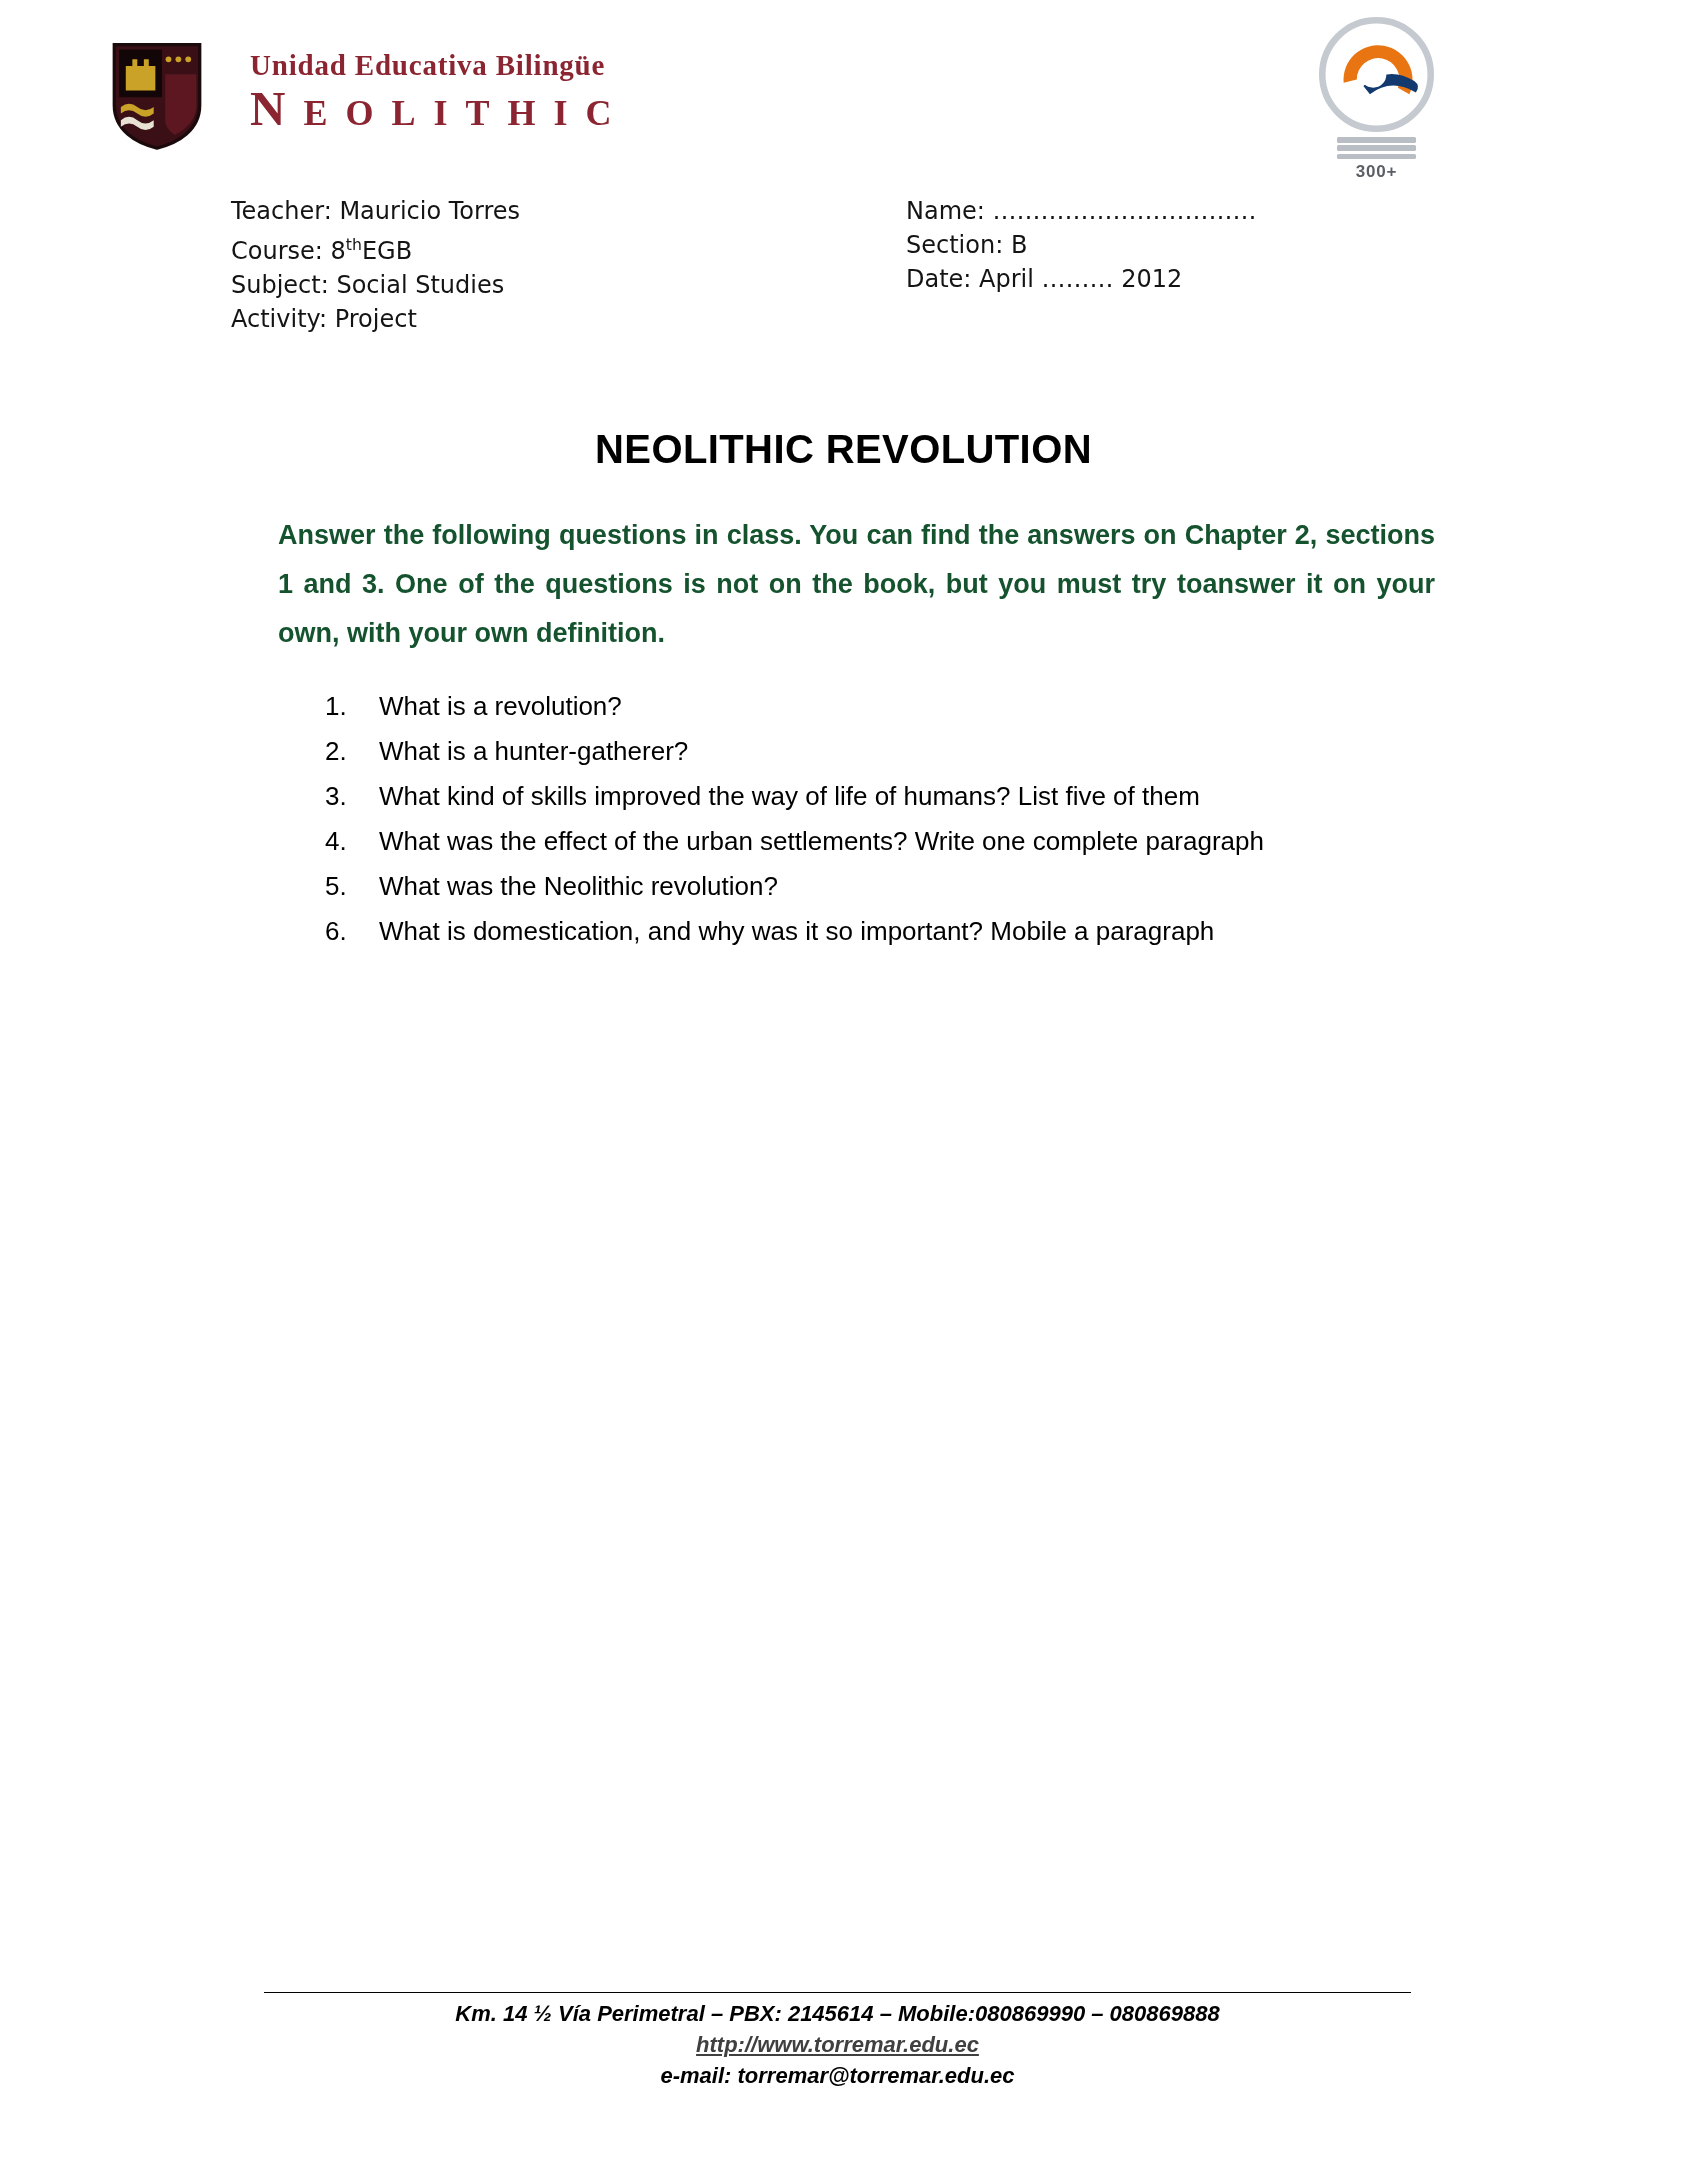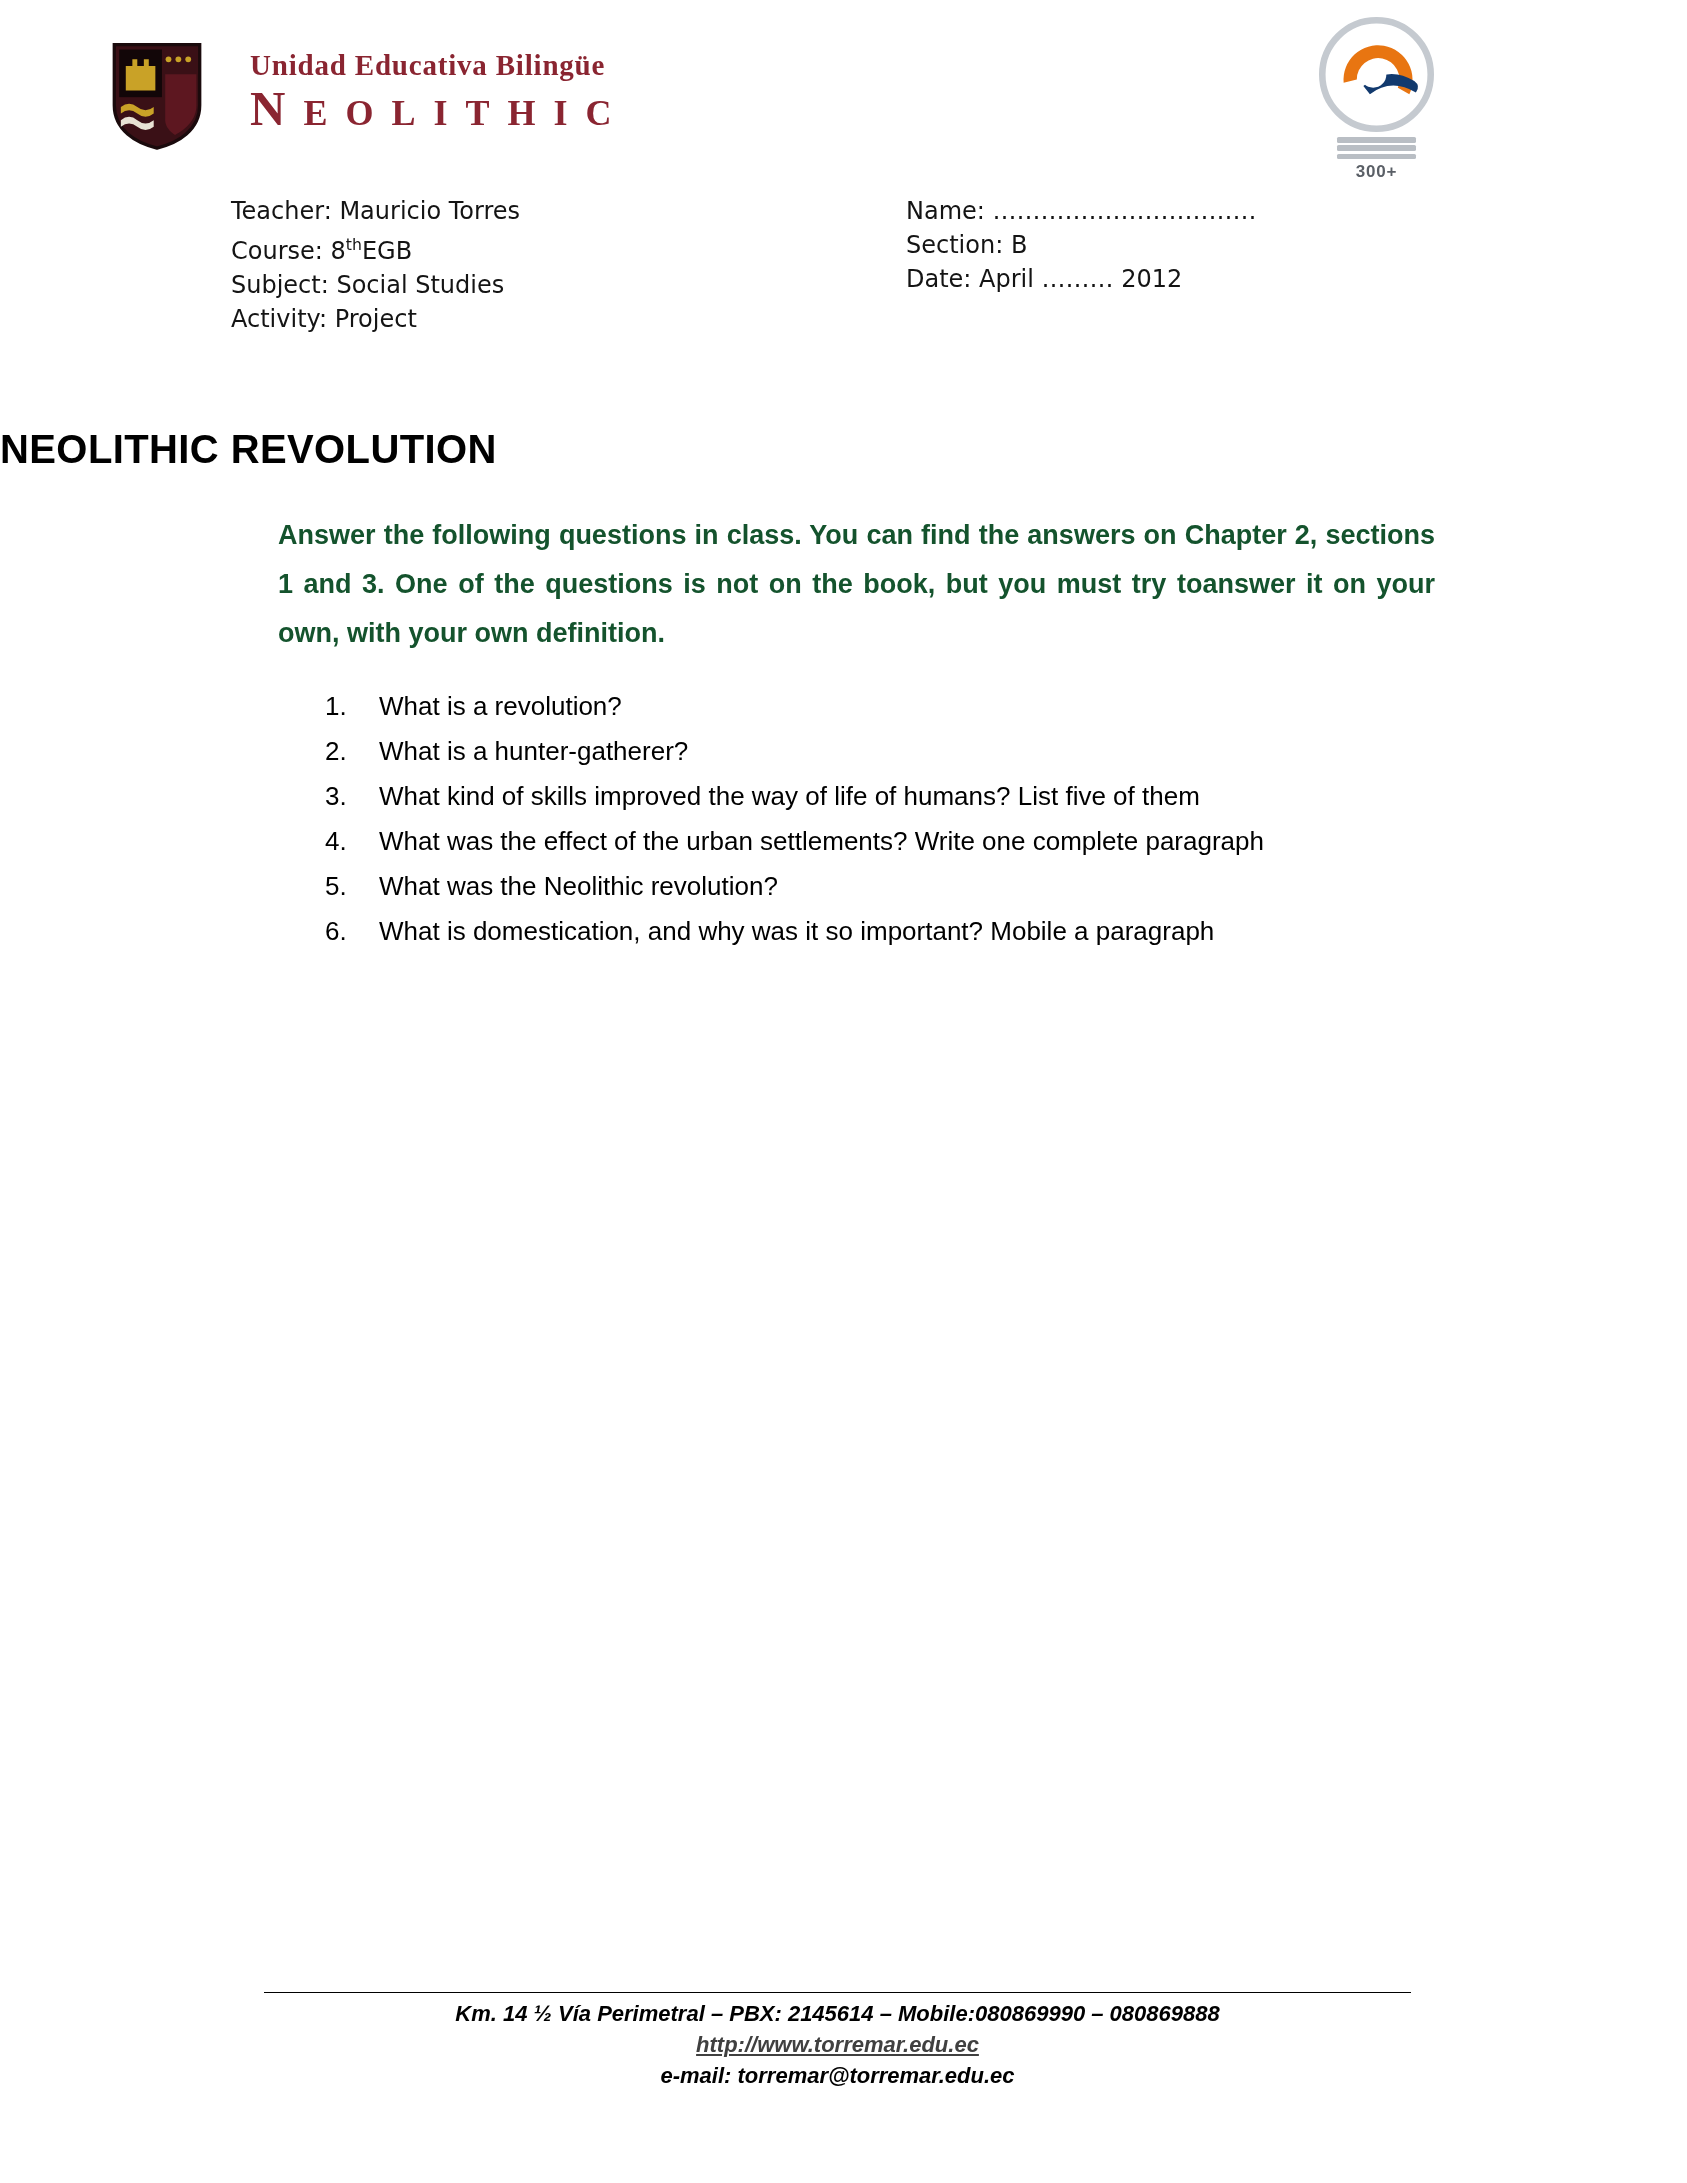--- a/index.html
+++ b/index.html
@@ -77,21 +77,21 @@
   .info-left  { left: 231px; }
   .info-right { left: 906px; }
   sup { font-size: 15.7px; }
 
   
   .doc-title {
     position: absolute;
     top: 427px;
     left: 0;
     width: 100%;
-    text-align: left;
+    text-align: center;
     font-size: 40px;
     font-weight: bold;
     color: #000;
     letter-spacing: 0.4px;
   }
 
   
   .instructions {
     position: absolute;
     left: 278px;

